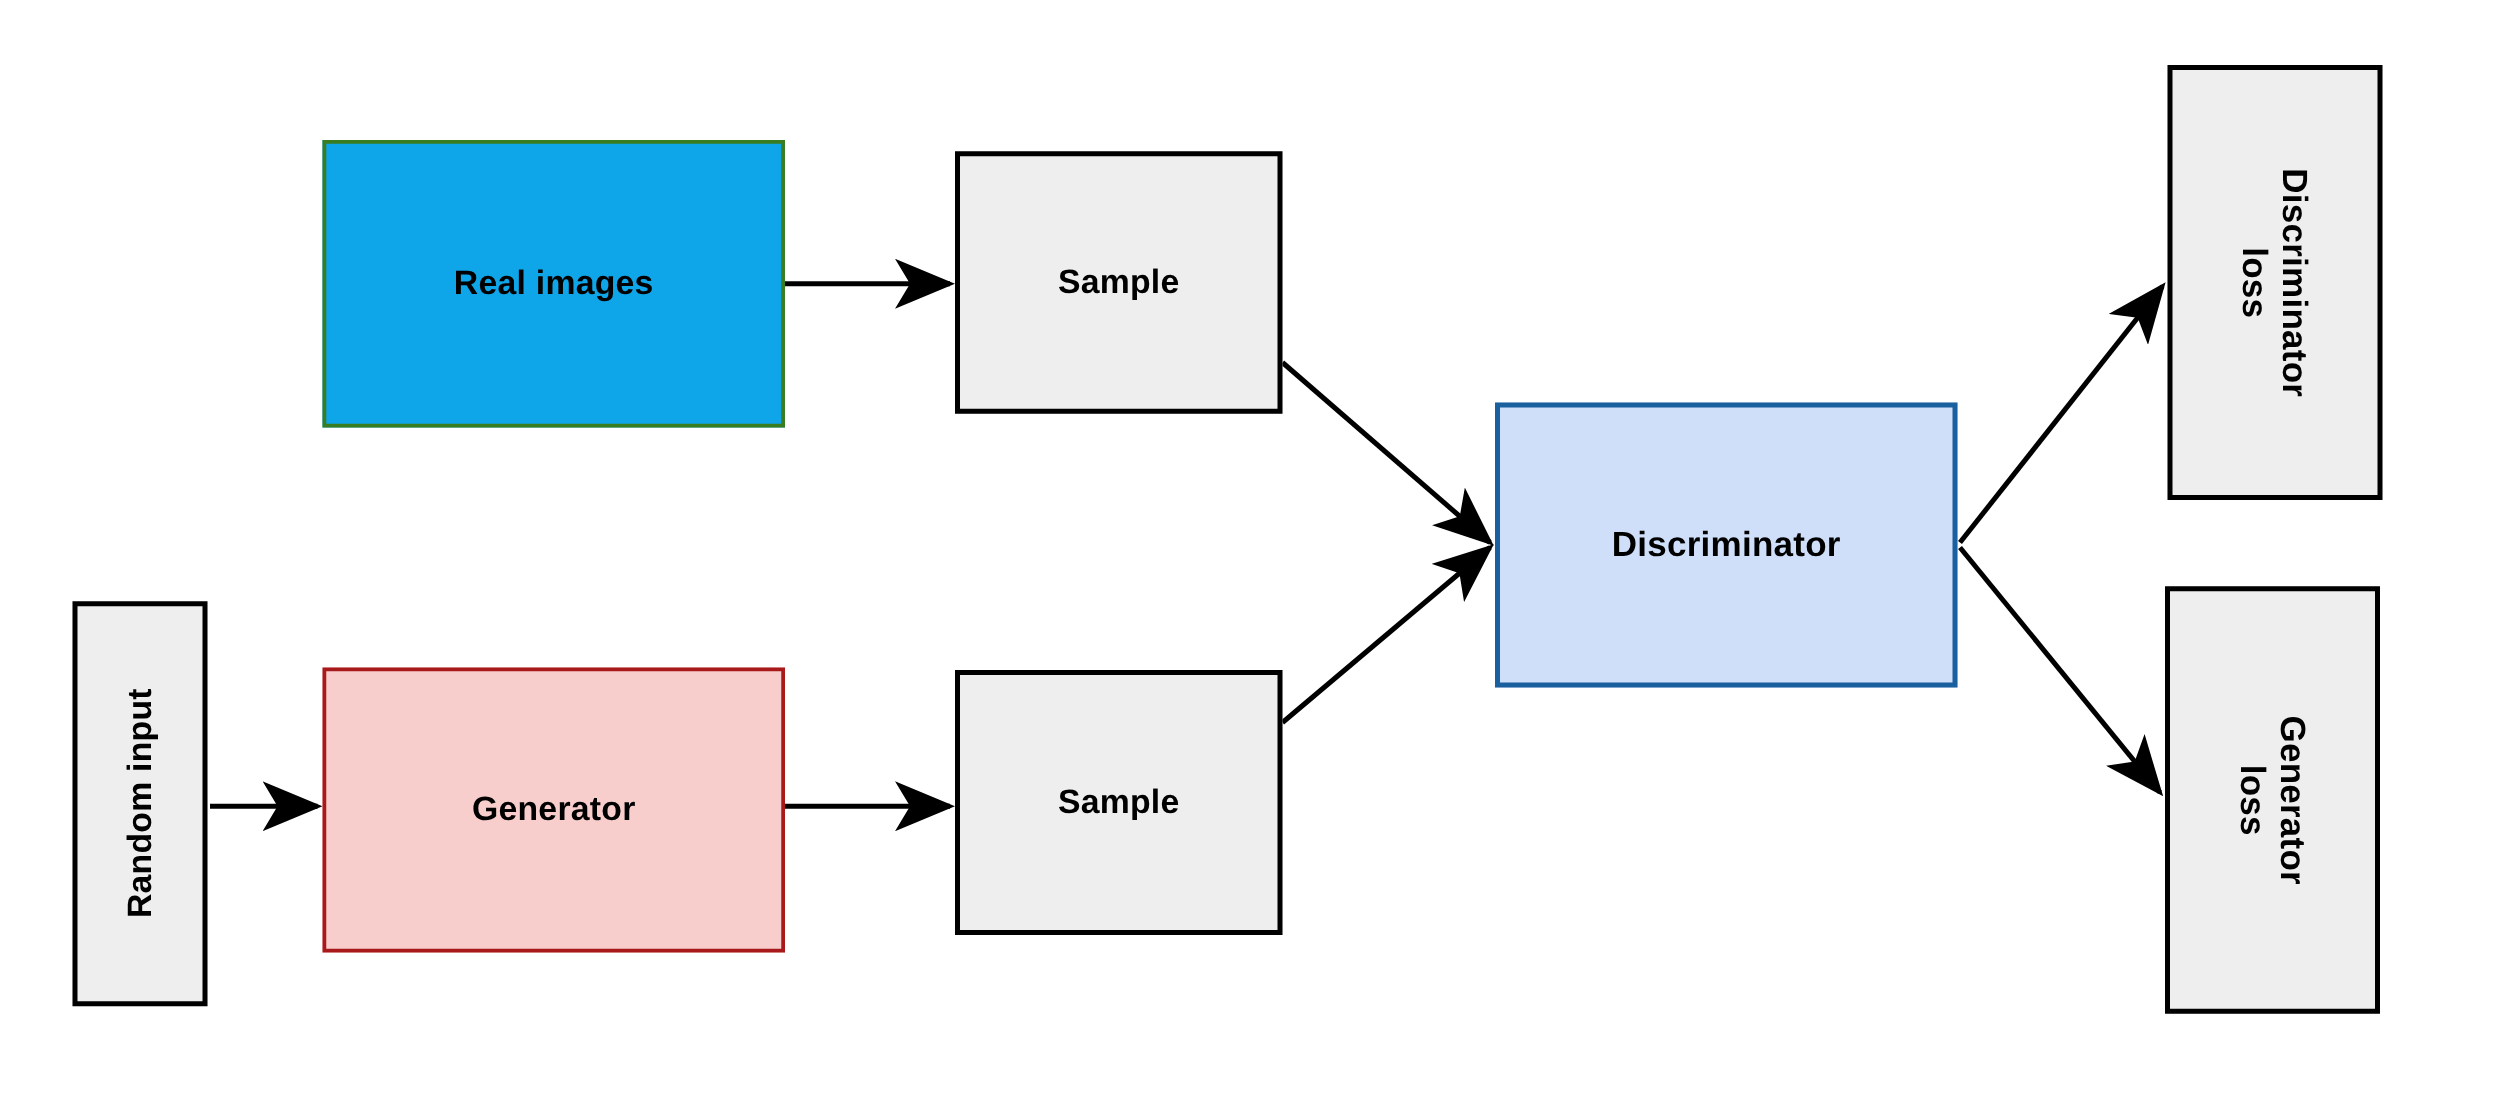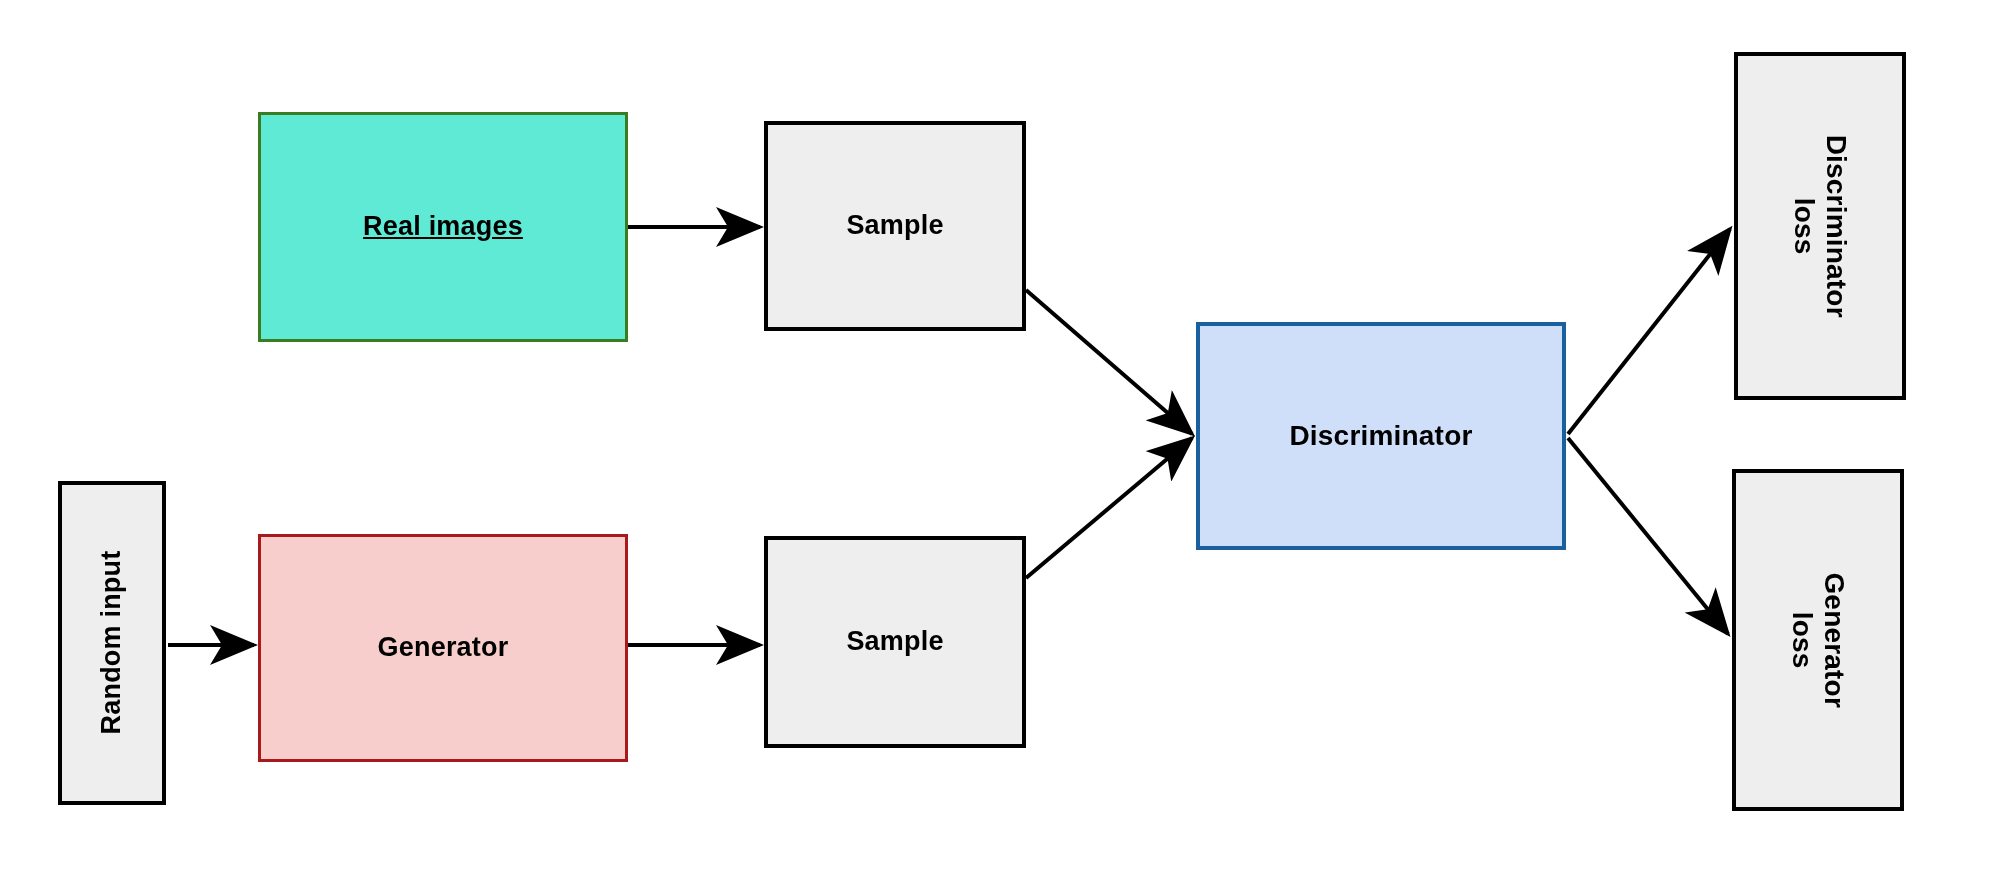--- a/index.html
+++ b/index.html
@@ -32,24 +32,23 @@
     user-select: none;
   }
   .node .label {
     display: block;
     white-space: pre-line;
   }
   
   #node-real-images {
     left: 258px;  top: 112px;
     width: 370px; height: 230px;
-    background: #5eead4;
+    background: #0ea5e9;
     border: 3px solid #3a7d21;
     font-size: 27px;
-    text-decoration: underline;
   }
   #node-sample-real {
     left: 764px;  top: 121px;
     width: 262px; height: 210px;
     background: #eeeeee;
     border: 4px solid #000000;
     font-size: 27px;
   }
   #node-random-input {
     left: 58px;   top: 481px;

